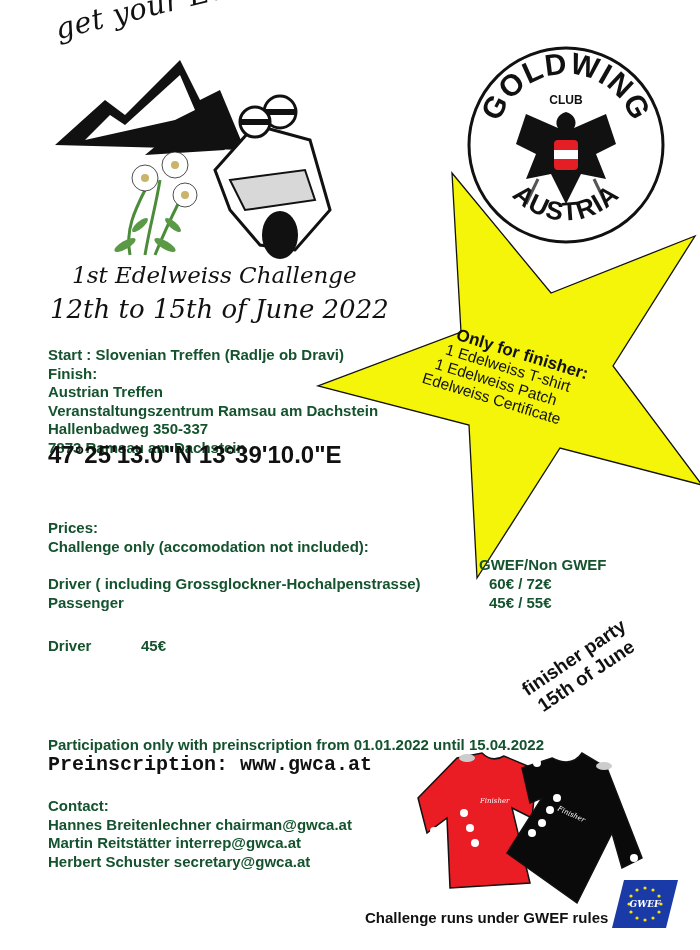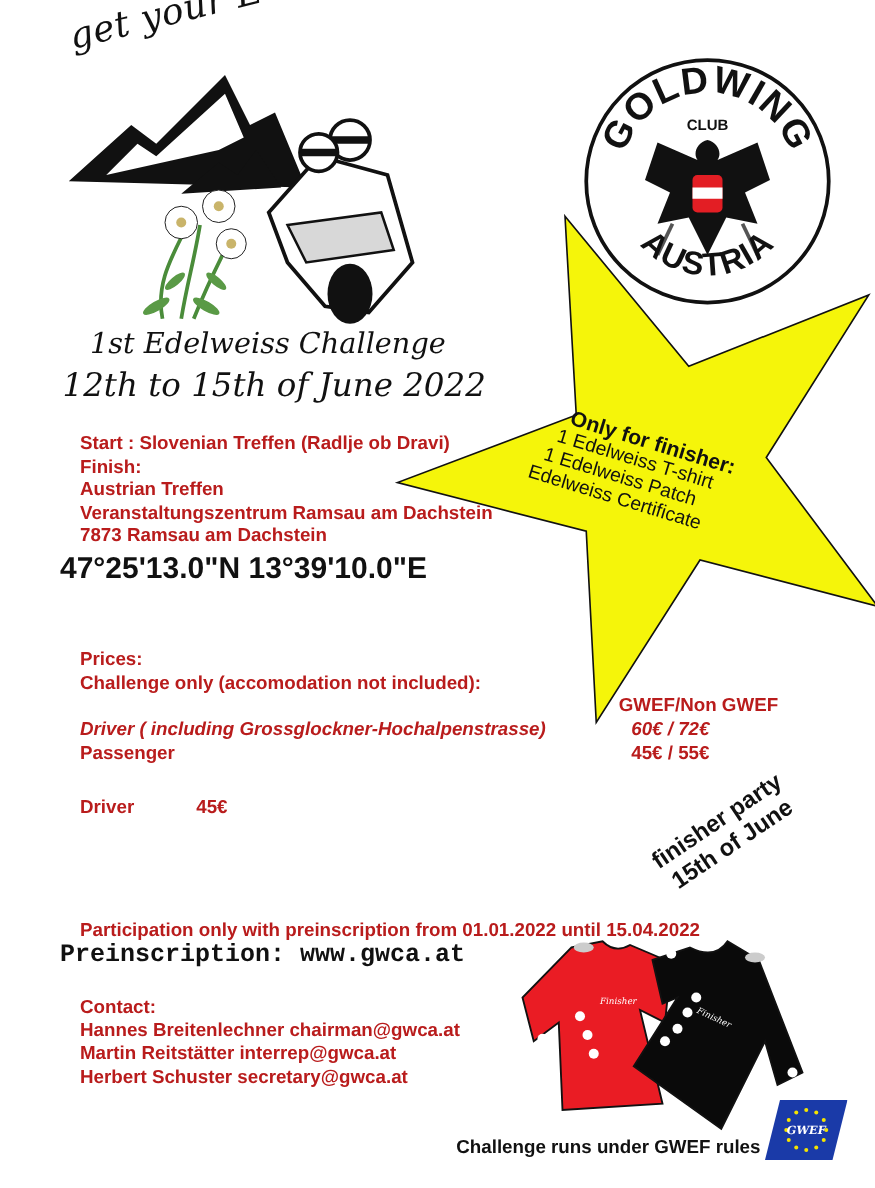--- a/index.html
+++ b/index.html
@@ -21,26 +21,26 @@
 
   
   #star { left: 0; top: 0; width: 700px; height: 950px; pointer-events: none; }
   #star-text { left: 446px; top: 322px; width: 230px; transform: rotate(17deg); transform-origin: left top; font-size: 15.5px; line-height: 17px; color: #111; }
   #star-text .t-head { font-weight: bold; font-size: 17px; margin-left: 14px; }
   #star-text .t-l1 { margin-left: 8px; }
   #star-text .t-l2 { margin-left: 2px; }
   #star-text .t-l3 { margin-left: -6px; }
 
   
-  .txt { font-size: 15px; font-weight: bold; color: #b91c1c; line-height: 18.5px; white-space: nowrap; margin-left: 16px; }
+  .txt { font-size: 15px; font-weight: bold; color: #14532d; line-height: 18.5px; white-space: nowrap; }
   #info-block { left: 48px; top: 346px; }
   #coords { left: 48px; top: 441px; font-size: 24px; font-weight: bold; white-space: nowrap; }
   #prices-block { left: 48px; top: 519px; }
   #gwef-header { left: 479px; top: 556px; }
-  #driver-price-row { left: 48px; top: 575px; font-style: italic; }
+  #driver-price-row { left: 48px; top: 575px; }
   #passenger-price-row { left: 48px; top: 594px; }
   .price-val { position: absolute; left: 441px; top: 0; }
   #camping-block { left: 48px; top: 637px; }
   .camp-row span.v { display: inline-block; }
   #participation { left: 48px; top: 736px; }
   #preinscription { left: 48px; top: 753px; font-size: 20px; font-weight: bold; white-space: nowrap; font-family: Liberation Mono, monospace; }
   #contact-block { left: 48px; top: 797px; }
   #footer-rule { left: 333px; top: 909px; font-size: 15px; font-weight: bold; white-space: nowrap; margin-left: 32px; }
 
   
@@ -124,20 +124,21 @@
   <div class="t-l1">1 Edelweiss T-shirt</div>
   <div class="t-l2">1 Edelweiss Patch</div>
   <div class="t-l3">Edelweiss Certificate</div>
 </div>
 
 <div id="info-block" class="abs txt">
   <div>Start : Slovenian Treffen (Radlje ob Dravi)</div>
   <div>Finish:</div>
   <div>Austrian Treffen</div>
   <div>Veranstaltungszentrum Ramsau am Dachstein</div>
+  <div>Hallenbadweg 350-337</div>
   <div>7873 Ramsau am Dachstein</div>
 </div>
 <div id="coords" class="abs">47°25'13.0"N 13°39'10.0"E</div>
 
 <div id="prices-block" class="abs txt">
   <div>Prices:</div>
   <div>Challenge only (accomodation not included):</div>
 </div>
 <div id="gwef-header" class="abs txt">GWEF/Non GWEF</div>
 <div id="driver-price-row" class="abs txt">

